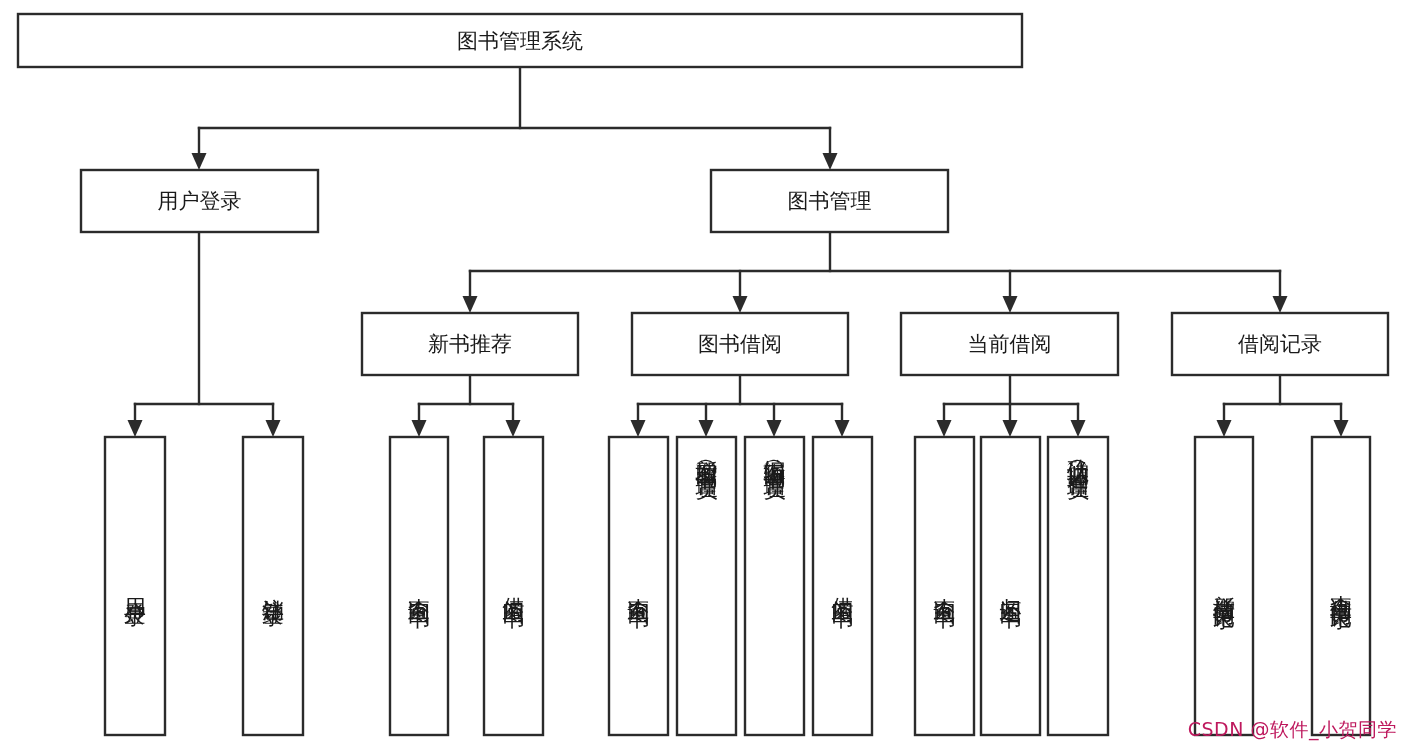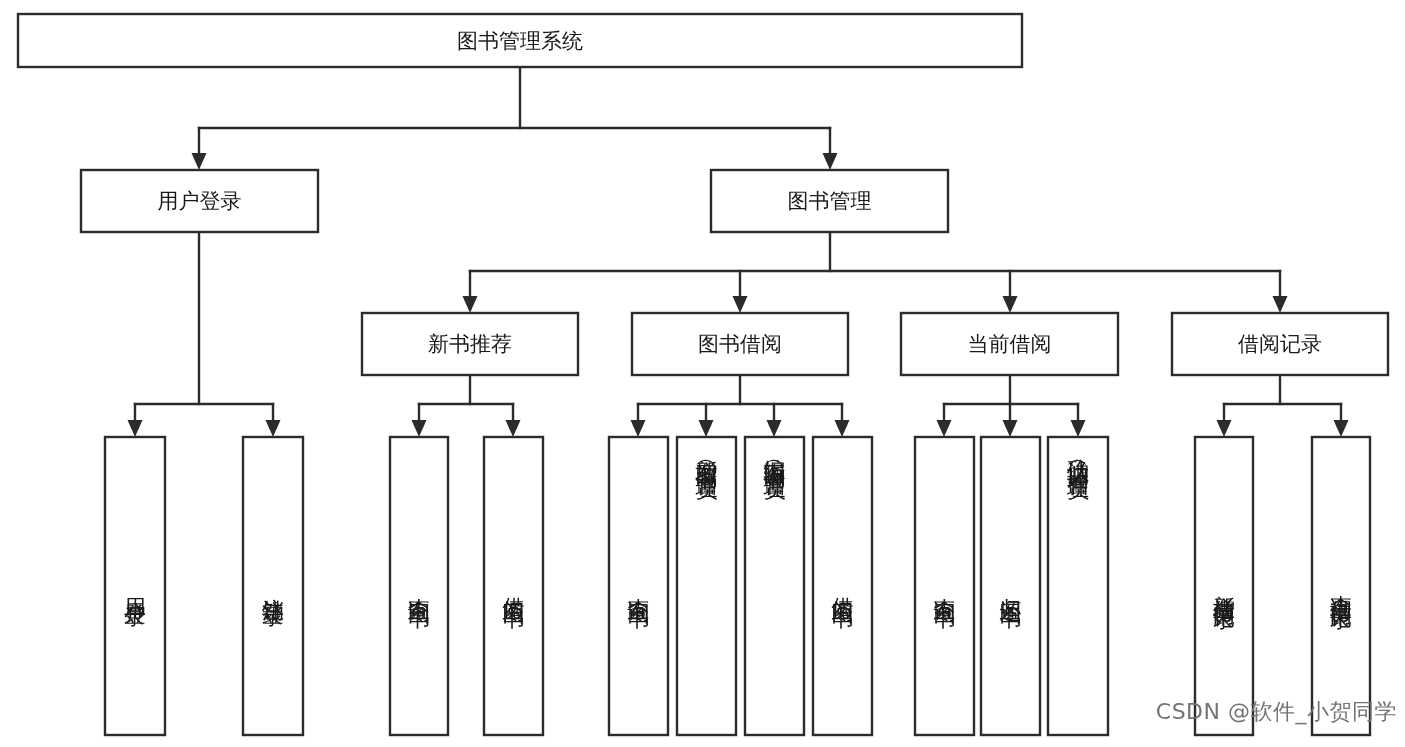--- a/index.html
+++ b/index.html
@@ -60,24 +60,24 @@
     pointer-events: none;
   }
   .leaf-label.top-align {
     justify-content: flex-start;
     padding-top: 4px;
     box-sizing: border-box;
   }
   #watermark {
     position: absolute;
     right: 8px;
-    bottom: 20px;
+    bottom: 4px;
     font-family: "DejaVu Sans", "Liberation Sans", sans-serif;
-    font-size: 22px;
-    color: #737373;
+    font-size: 19px;
+    color: #be185d;
     letter-spacing: 0.5px;
     white-space: nowrap;
   }
 </style>
 </head>
 <body>
 
 <div id="canvas">
 
   <svg id="diagram-svg" viewBox="0 0 1405 747" xmlns="http://www.w3.org/2000/svg">

